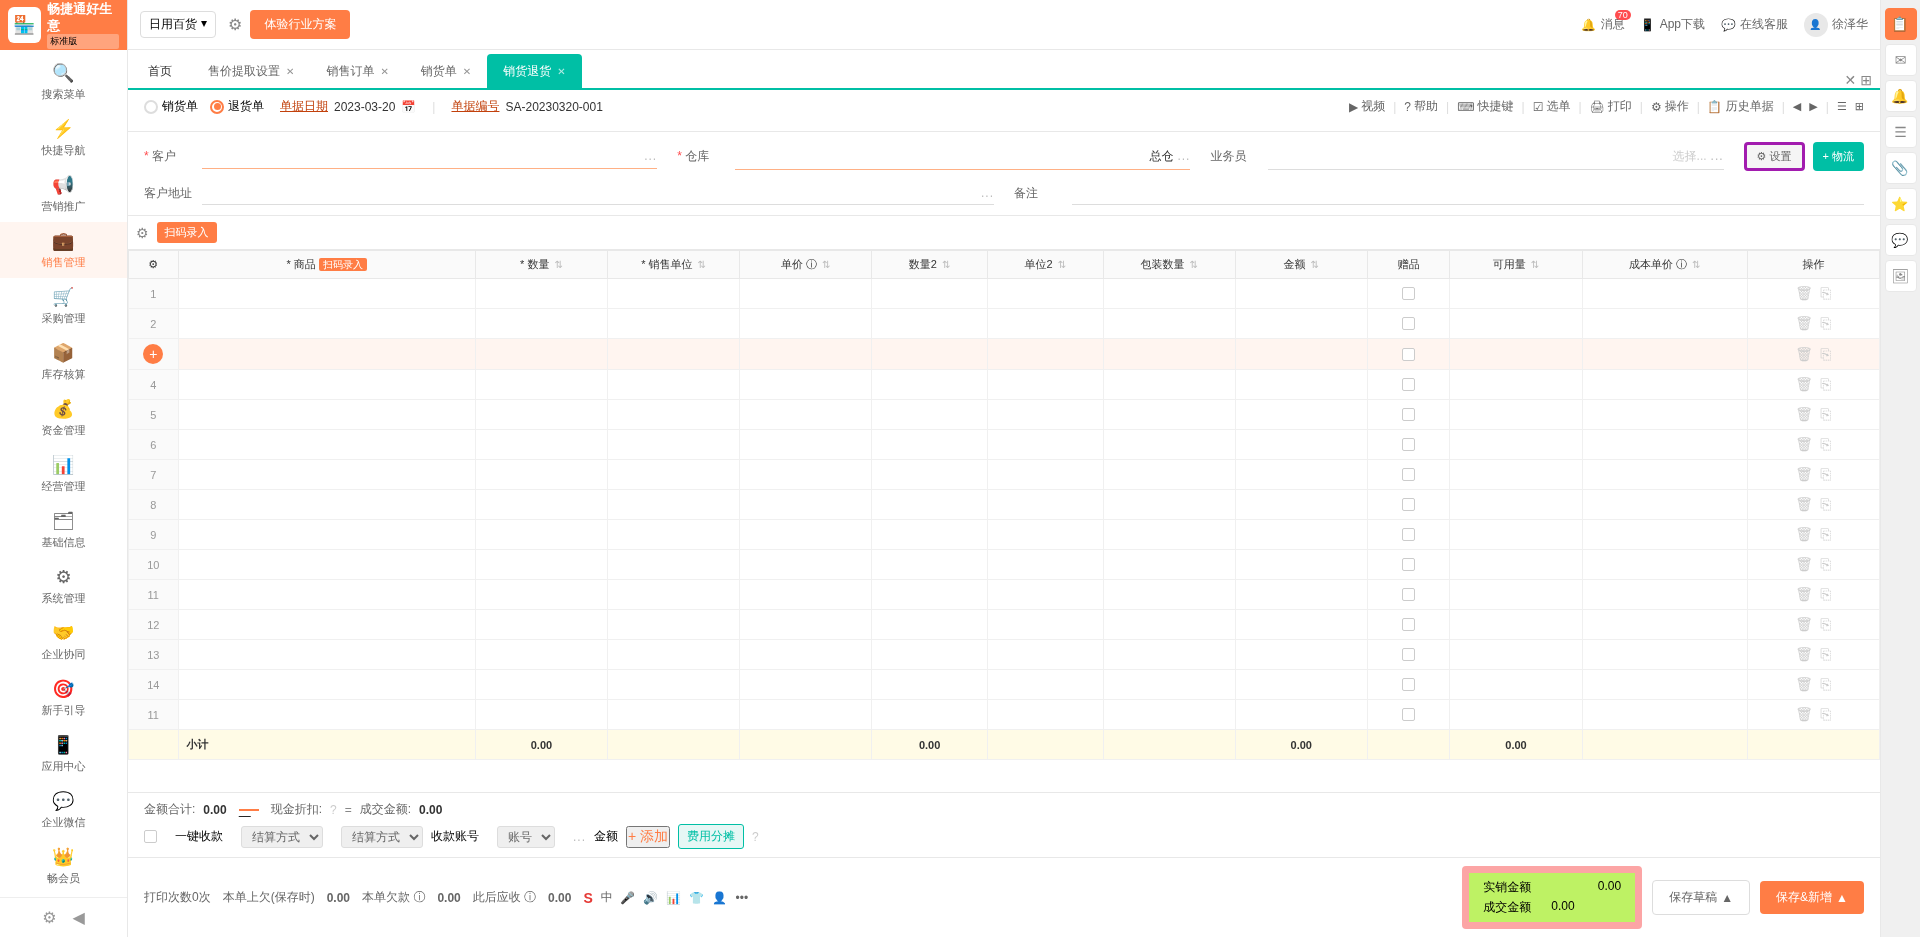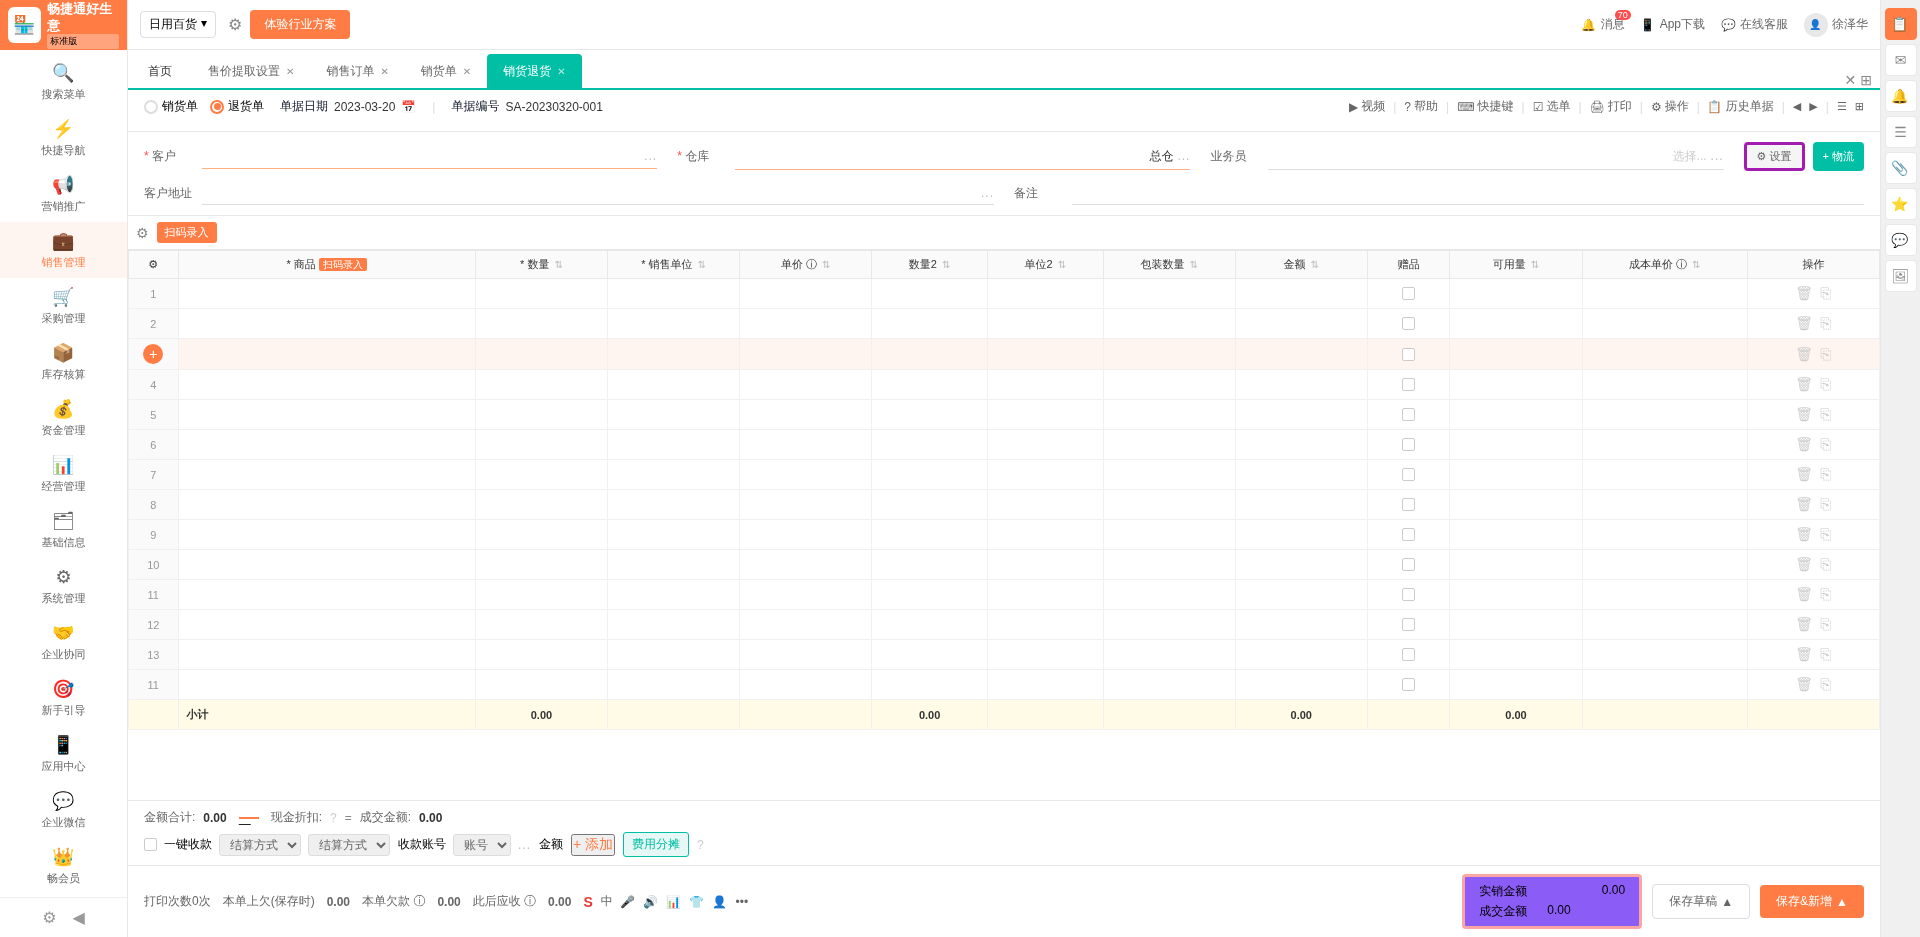--- a/index.html
+++ b/index.html
@@ -47,21 +47,21 @@
 
     
     .form-header { background: #fff; padding: 8px 16px; border-bottom: 1px solid #e8e8e8; flex-shrink: 0; }
     .form-row1 { display: flex; align-items: center; gap: 16px; margin-bottom: 8px; }
     .radio-group { display: flex; gap: 12px; align-items: center; }
     .radio-item { display: flex; align-items: center; gap: 4px; cursor: pointer; }
     .radio-dot { width: 14px; height: 14px; border-radius: 50%; border: 2px solid #ddd; display: flex; align-items: center; justify-content: center; }
     .radio-dot.checked { border-color: #ff7d45; }
     .radio-dot.checked::after { content: ''; width: 7px; height: 7px; border-radius: 50%; background: #ff7d45; display: block; }
     .form-field { display: flex; align-items: center; gap: 6px; }
-    .form-label { color: #0f172a; white-space: nowrap; }
+    .form-label { color: #c2410c; white-space: nowrap; text-decoration: underline; }
     .form-value { color: #333; }
     .form-separator { color: #ddd; }
     .form-actions { margin-left: auto; display: flex; gap: 8px; align-items: center; }
     .form-action-item { display: flex; align-items: center; gap: 3px; color: #666; cursor: pointer; font-size: 11px; }
     .form-action-sep { color: #ddd; }
 
     
     .form-fields { background: #fff; padding: 10px 16px; border-bottom: 1px solid #e8e8e8; flex-shrink: 0; display: flex; flex-direction: column; gap: 10px; }
     .form-fields-row { display: flex; align-items: center; gap: 20px; }
     .field-group { display: flex; align-items: center; gap: 8px; flex: 1; min-width: 0; }
@@ -98,21 +98,21 @@
     .footer-row td.total-label { text-align: left; padding-left: 8px; }
 
     
     .bottom-summary { background: #fff; padding: 8px 16px; border-top: 1px solid #e8e8e8; flex-shrink: 0; }
     .summary-row1 { display: flex; align-items: center; gap: 8px; margin-bottom: 6px; }
     .summary-row2 { display: flex; align-items: center; gap: 8px; }
     .summary-label { color: #666; }
     .summary-value { color: #333; font-weight: bold; }
     .summary-eq { color: #888; }
     .summary-sep { width: 20px; height: 2px; background: #ff7d45; display: inline-block; vertical-align: middle; margin: 0 4px; }
-    .payment-item { display: flex; align-items: center; gap: 7px; }
+    .payment-item { display: flex; align-items: center; gap: 18px; }
     .payment-select { border: 1px solid #ddd; border-radius: 3px; padding: 2px 6px; color: #666; cursor: pointer; }
     .add-payment { color: #ff7d45; cursor: pointer; font-size: 14px; }
     .fee-btn { background: #e6f7f5; color: #00bfa5; border: 1px solid #00bfa5; border-radius: 3px; padding: 3px 8px; cursor: pointer; }
     .help-icon { color: #ccc; cursor: pointer; }
 
     
     .action-bar { background: #fff; padding: 8px 16px; border-top: 1px solid #e8e8e8; display: flex; align-items: center; justify-content: space-between; flex-shrink: 0; }
     .action-left { display: flex; align-items: center; gap: 12px; color: #666; font-size: 11px; }
     .action-right { display: flex; gap: 10px; align-items: center; }
     .btn-save-draft { background: #fff; border: 1px solid #ddd; color: #666; border-radius: 4px; padding: 8px 16px; cursor: pointer; display: flex; align-items: center; gap: 4px; }
@@ -682,20 +682,42 @@
                     </div>
                   </td>
       <td></td>
       <td></td>
       <td>
         <span class="delete-btn">🗑</span>
         <span class="copy-btn">⎘</span>
       </td>
     </tr>
                 <tr>
+      <td class="row-num">14</td>
+      <td></td>
+      <td></td>
+      <td></td>
+      <td></td>
+      <td></td>
+      <td></td>
+      <td></td>
+      <td></td>
+      <td>
+                    <div class="checkbox-cell">
+                      <div class="cb"></div>
+                    </div>
+                  </td>
+      <td></td>
+      <td></td>
+      <td>
+        <span class="delete-btn">🗑</span>
+        <span class="copy-btn">⎘</span>
+      </td>
+    </tr>
+                <tr>
       <td class="row-num">11</td>
       <td></td>
       <td></td>
       <td></td>
       <td></td>
       <td></td>
       <td></td>
       <td></td>
       <td></td>
       <td>
@@ -783,21 +805,21 @@
             <span>🎤</span>
             <span>🔊</span>
             <span>📊</span>
             <span>👕</span>
             <span>👤</span>
             <span>•••</span>
           </div>
         </div>
         <div class="action-right">
 
-          <div style="background:#8b5cf6;border:3px solid #fca5a5;border-radius:4px;padding:6px 14px;min-width:180px">
+          <div style="background:#bef264;border:7px solid #fca5a5;border-radius:4px;padding:6px 14px;min-width:180px">
             <div style="display:flex;justify-content:space-between;gap:20px;margin-bottom:3px">
               <span>实销金额</span>
               <span>0.00</span>
             </div>
             <div style="display:flex;gap:20px">
               <span>成交金额</span>
               <span>0.00</span>
             </div>
           </div>
           <button class="btn-save-draft">

